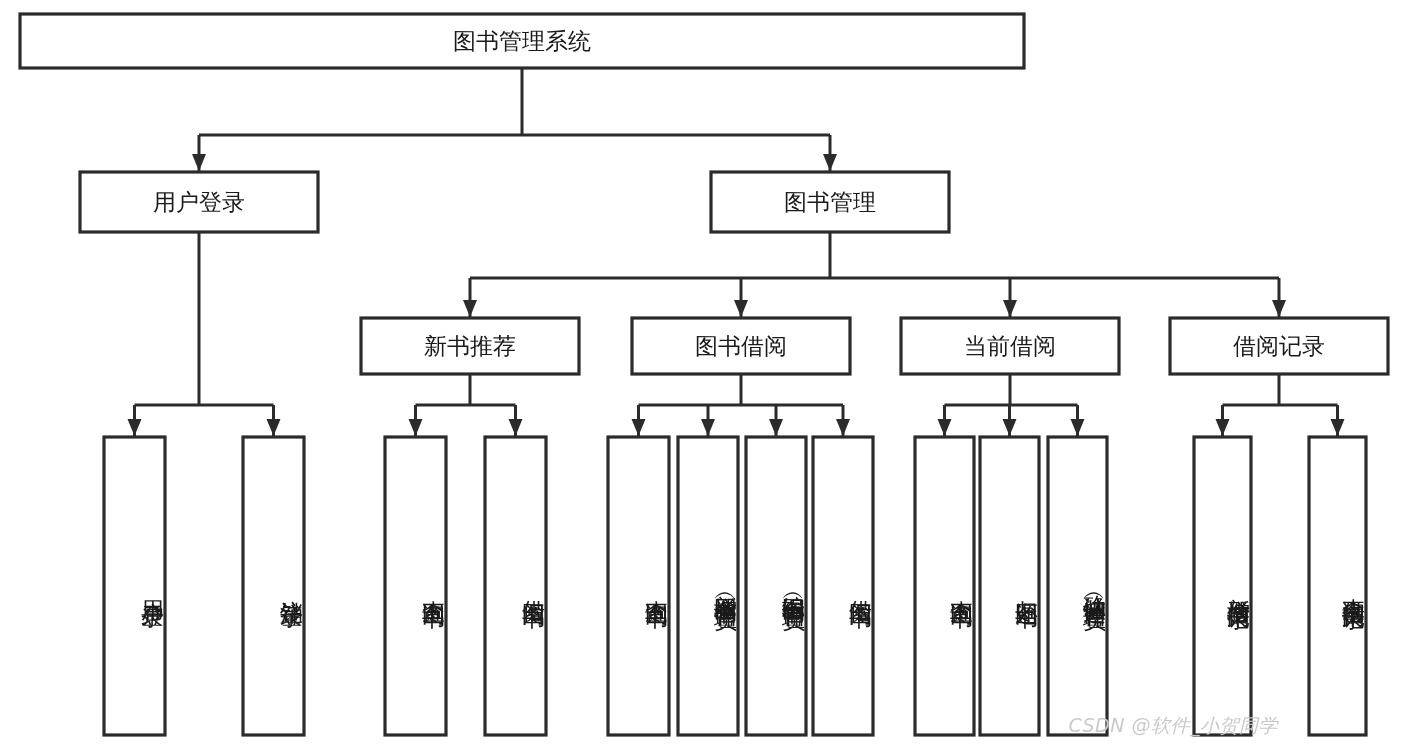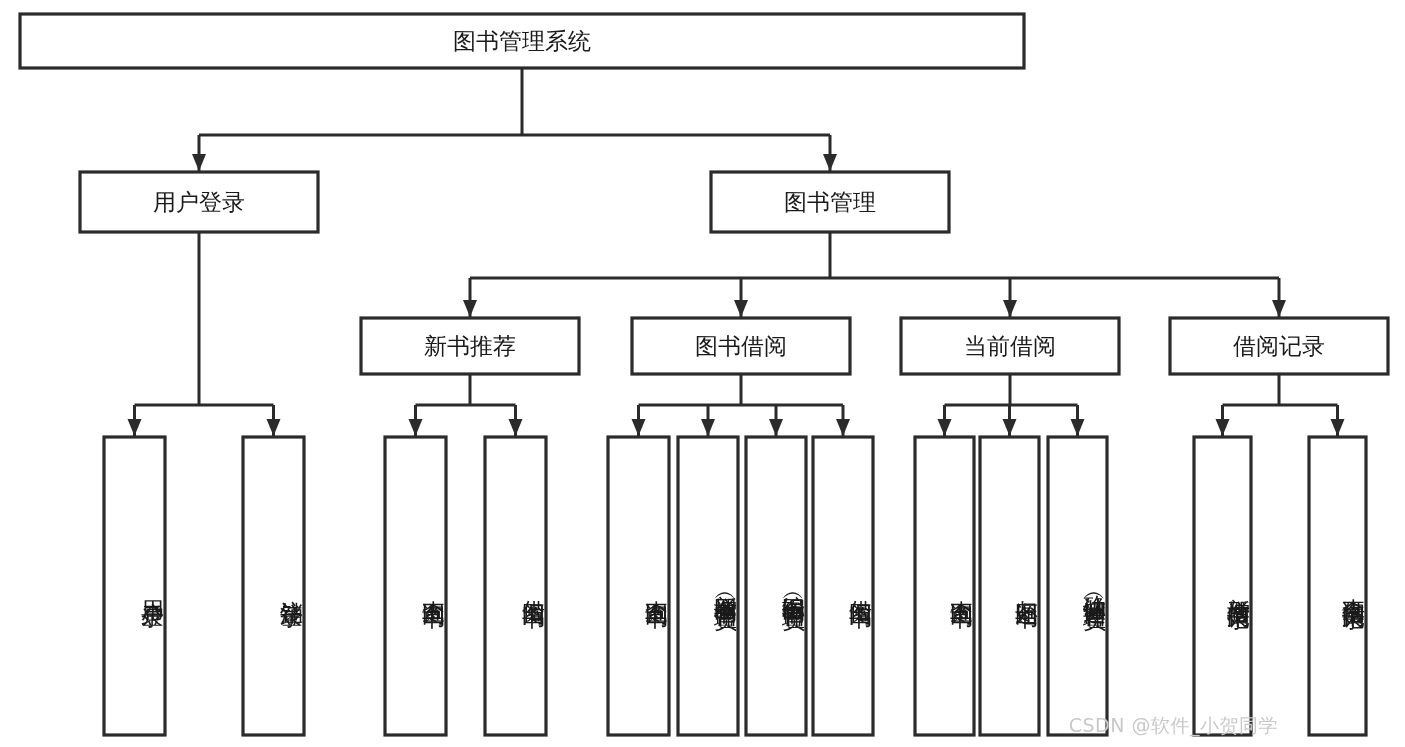--- a/index.html
+++ b/index.html
@@ -69,20 +69,21 @@
   }
   .watermark {
     position: absolute;
     right: 12px;
     bottom: 8px;
     font-family: "DejaVu Sans", "Liberation Sans", sans-serif;
     font-size: 19px;
     color: #c9c9c9;
     letter-spacing: 0.5px;
     white-space: nowrap;
+    font-style: italic;
   }
 </style>
 </head>
 <body>
 
 <div id="diagram-root">
 
   <svg id="flow" viewBox="0 0 1405 747">
     <defs>
       <g id="arrowdef"></g>

